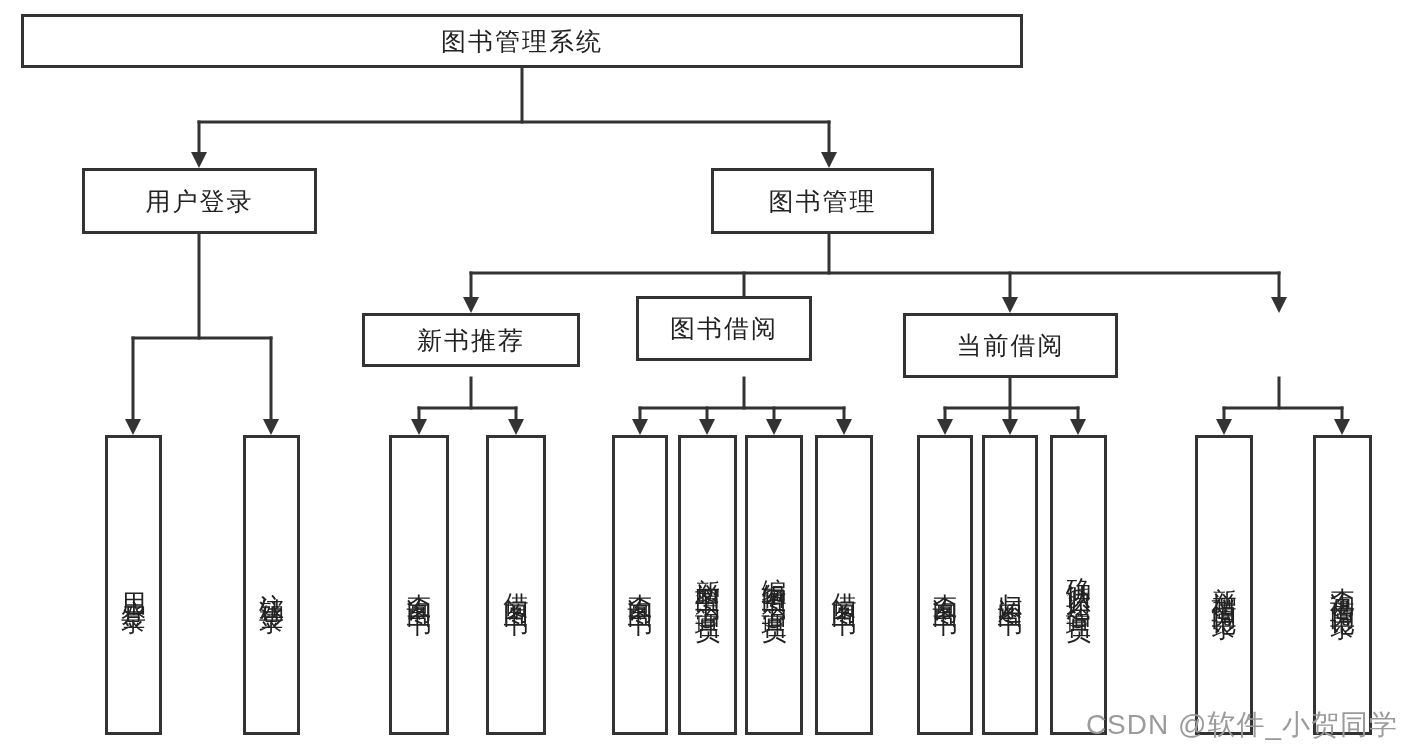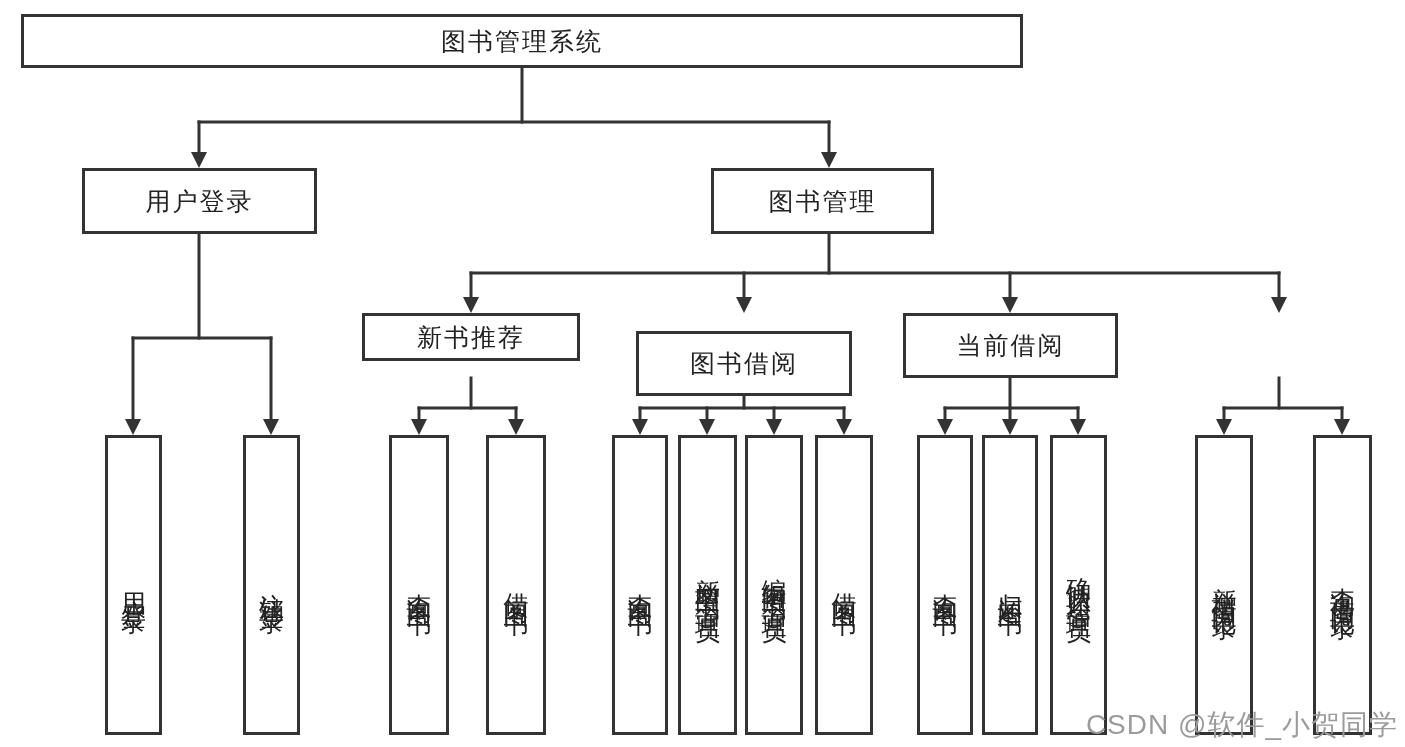--- a/index.html
+++ b/index.html
@@ -118,24 +118,24 @@
     <span>图书管理系统</span>
   </div>
 
   <div class="node" style="left:82px;top:168px;width:235px;height:66px">
     <span>用户登录</span>
   </div>
   <div class="node" style="left:711px;top:168px;width:223px;height:66px">
     <span>图书管理</span>
   </div>
 
-  <div class="node" style="left:362px;top:313px;width:218px;height:48px">
+  <div class="node" style="left:362px;top:313px;width:218px;height:54px">
     <span>新书推荐</span>
   </div>
-  <div class="node" style="left:636px;top:331px;width:216px;height:65px">
+  <div class="node" style="left:636px;top:296px;width:176px;height:65px">
     <span>图书借阅</span>
   </div>
   <div class="node" style="left:903px;top:313px;width:215px;height:65px">
     <span>当前借阅</span>
   </div>
 
   <div class="leaf" style="left:105px;width:57px">
     <span class="vtext">用户登录</span>
   </div>
   <div class="leaf" style="left:243px;width:57px">

